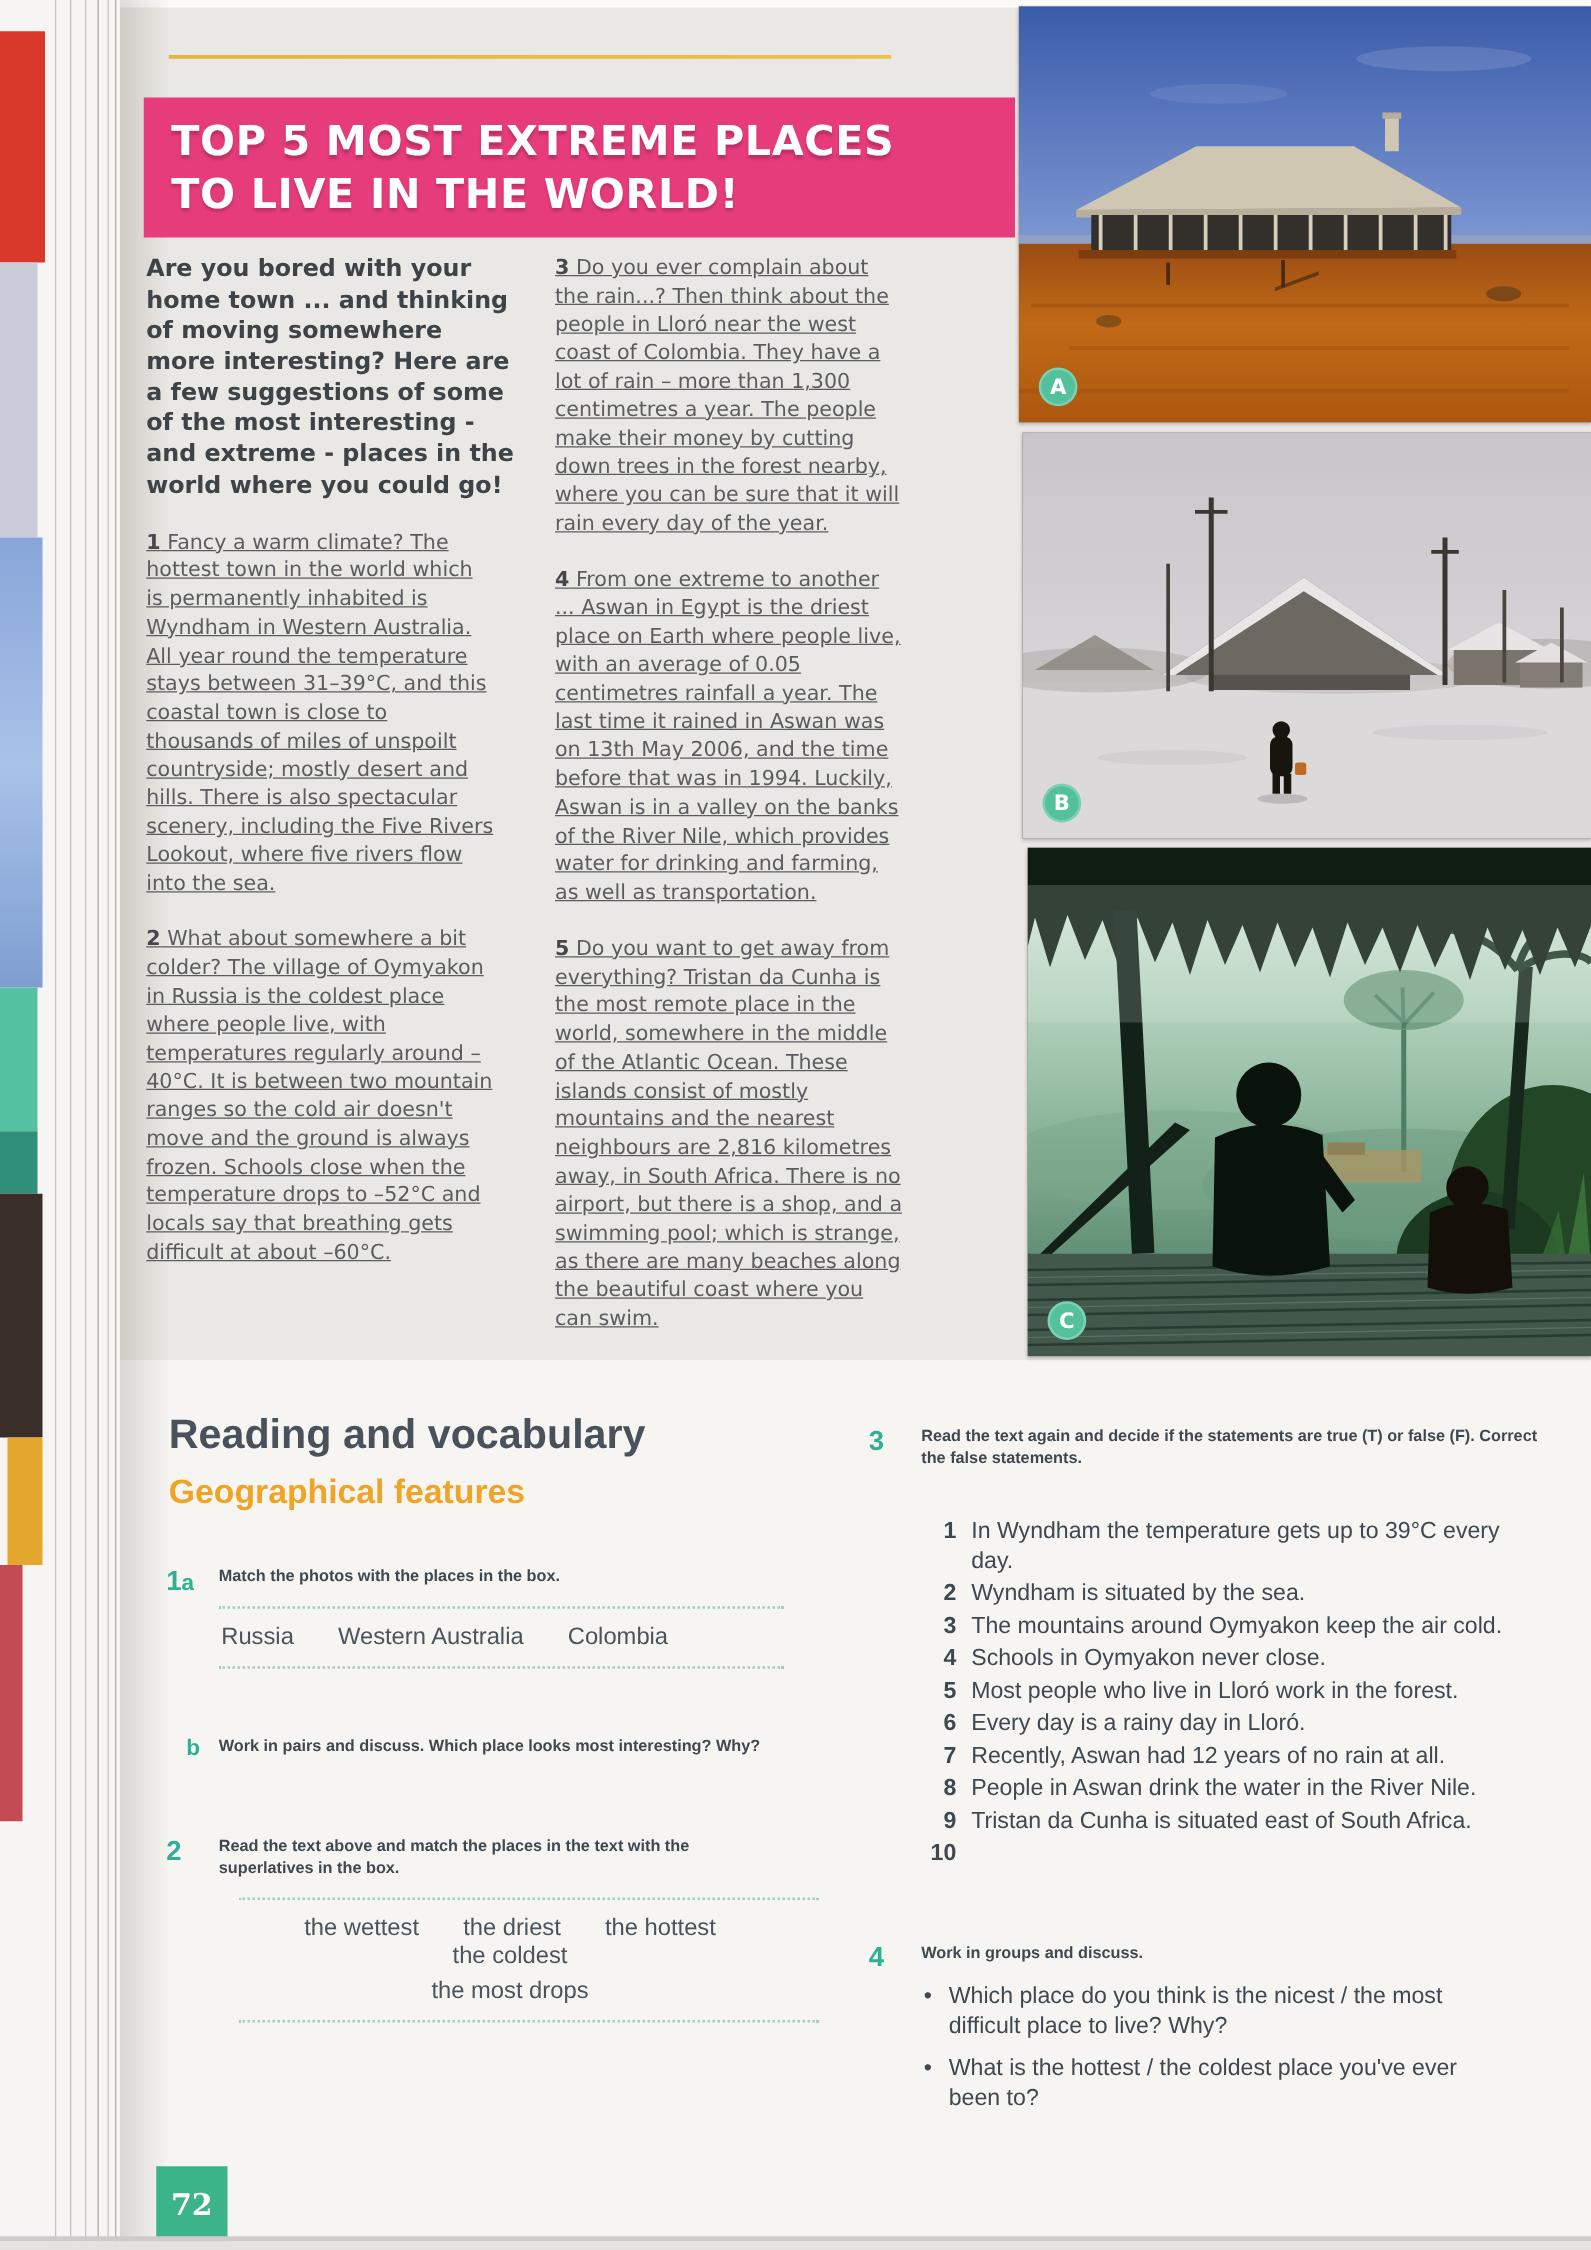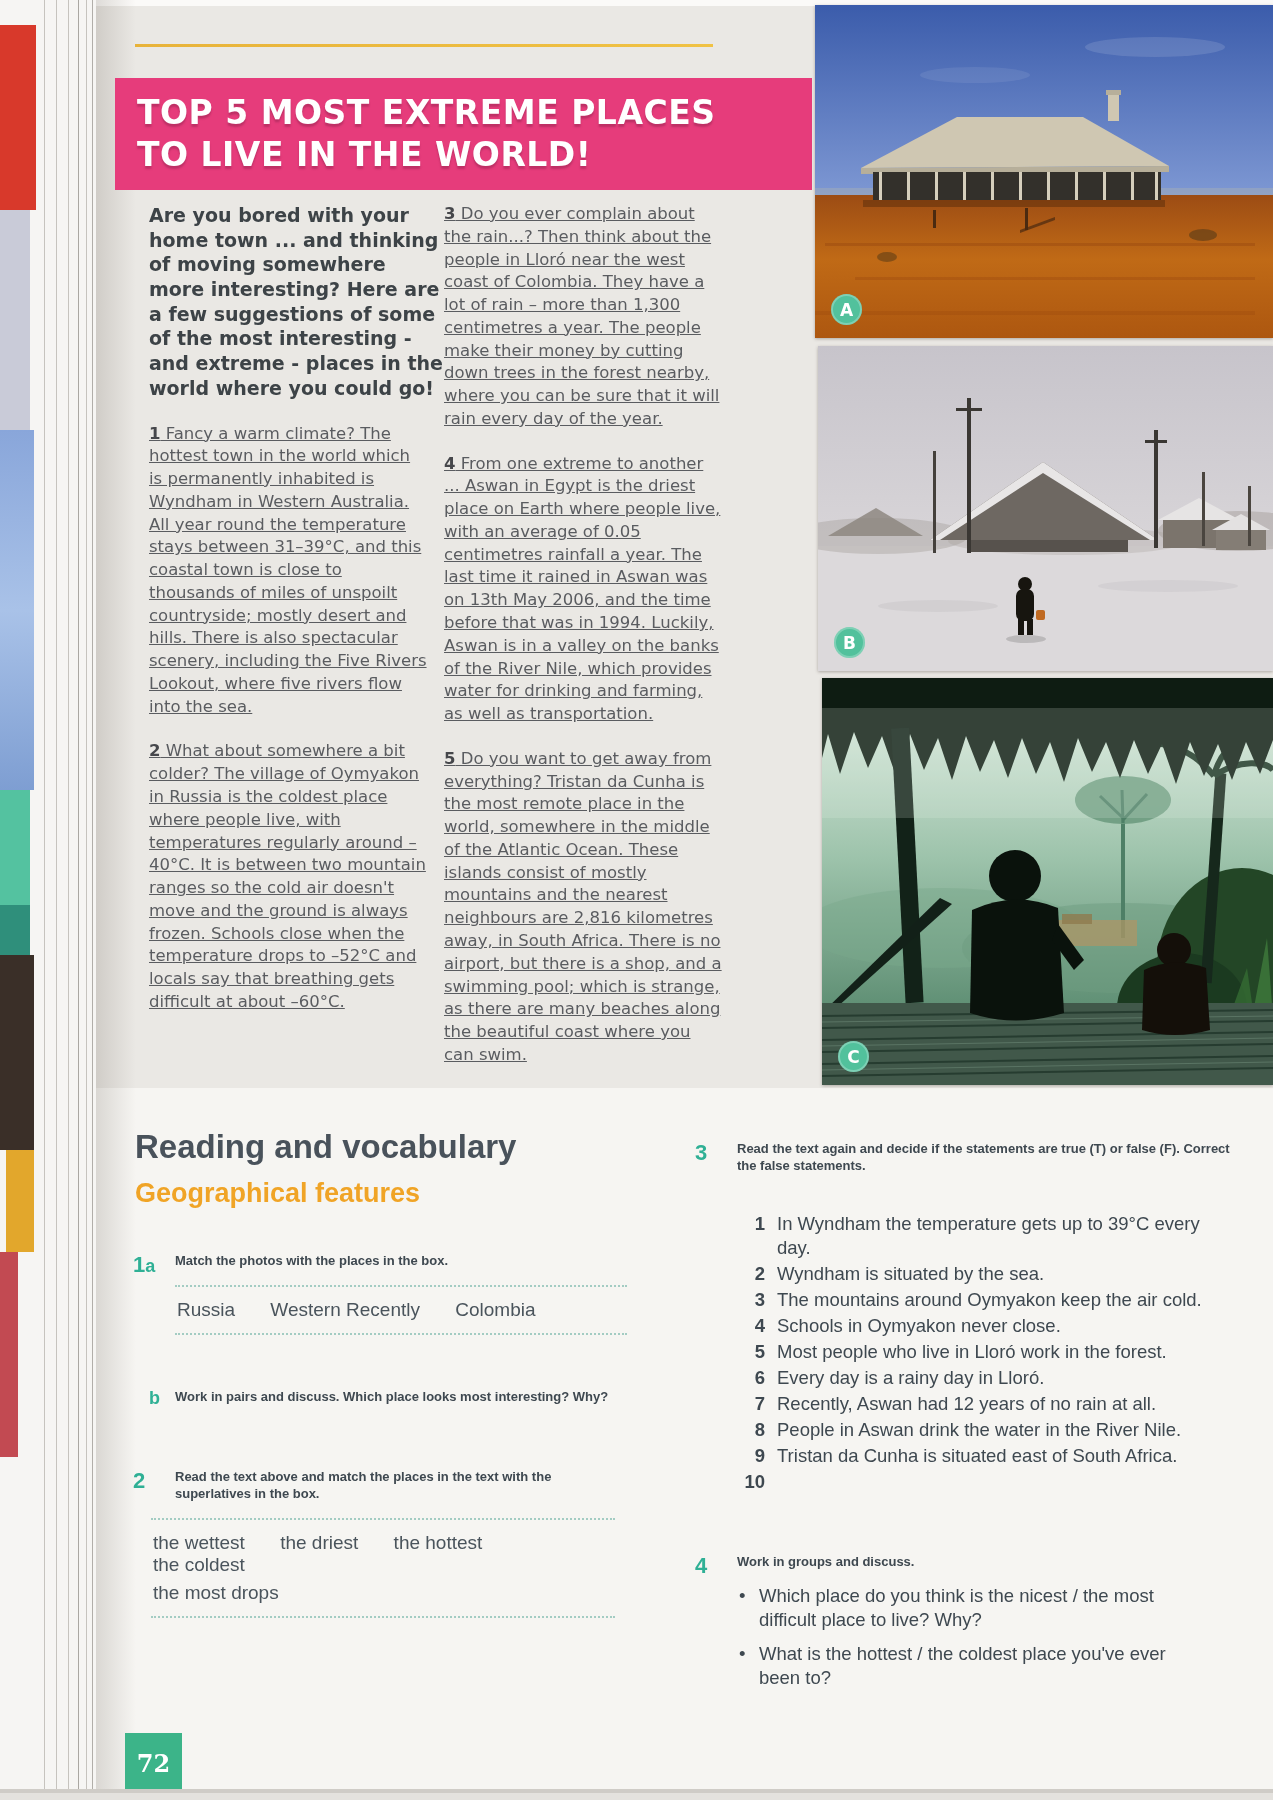--- a/index.html
+++ b/index.html
@@ -18,21 +18,21 @@
   .bottom-edge{position:absolute;left:0;top:1789px;right:0;height:4px;background:#cfccc7;}
   .bottom-under{position:absolute;left:0;top:1793px;right:0;height:7px;background:#e4e2de;}
   
   .yellow-rule{position:absolute;left:135px;top:44px;width:578px;height:3px;
                background:linear-gradient(90deg,#e8b33a,#f0c244);}
   .pink-header{position:absolute;left:115px;top:78px;width:697px;height:112px;background:var(--pink);text-decoration:underline;}
   .article-title{position:absolute;left:22px;top:14px;width:650px;
                  font-family:"DejaVu Sans",sans-serif;font-size:33px;line-height:1.26;font-weight:800;
                  color:#ffffff;letter-spacing:.5px;text-shadow:0 3px 2px rgba(130,30,70,.4);}
   .col{position:absolute;font-family:"DejaVu Sans",sans-serif;color:var(--body);font-size:16.5px;line-height:1.38;}
-  .col1{left:149px;top:203px;width:294px;}
+  .col1{left:117px;top:203px;width:294px;}
   .col2{left:444px;top:203px;width:294px;}
   .intro{font-size:19px;line-height:1.3;font-weight:700;color:#3d4347;margin:0 0 22px 0;}
   .apara{margin:0 16px 22px 0;text-decoration:underline;}
   .apara b{color:#46474b;}
   
   .photo{position:absolute;box-shadow:0 1px 3px rgba(60,50,40,.35);overflow:hidden;background:#888;}
   .photo svg{display:block;}
   .photo-label{position:absolute;left:16px;bottom:13px;width:31px;height:31px;border-radius:50%;
                background:var(--label);color:#fff;font-family:"DejaVu Sans",sans-serif;font-weight:700;
                font-size:17px;display:flex;align-items:center;justify-content:center;
@@ -246,34 +246,34 @@
   </div>
 
   <div class="section-heading">Reading and vocabulary</div>
   <div class="topic-heading">Geographical features</div>
 
   <div class="ex" style="left:133px;top:1252px;width:500px;">
     <span class="ex-num"><span>1</span><span class="ex-sub">a</span></span>
     <div class="ex-text">Match the photos with the places in the box.</div>
     <div class="word-box" style="margin-left:42px;margin-top:16px;width:448px;">
       <span class="w">Russia</span>
-      <span class="w">Western Recently</span>
+      <span class="w">Western Australia</span>
       <span class="w">Colombia</span>
     </div>
   </div>
 
   <div class="ex" style="left:133px;top:1388px;width:500px;">
     <span class="ex-num ex-sub" style="left:16px;">b</span>
     <div class="ex-text" style="width:450px;">Work in pairs and discuss. Which place looks most interesting? Why?</div>
   </div>
 
   <div class="ex" style="left:133px;top:1468px;width:500px;">
     <span class="ex-num">2</span>
     <div class="ex-text" style="width:455px;">Read the text above and match the places in the text with the superlatives in the box.</div>
-    <div class="word-box" style="margin-left:18px;margin-top:16px;width:460px;">
+    <div class="word-box" style="margin-left:58px;margin-top:16px;width:460px;text-align:center;">
       <div>
         <span class="w">the wettest</span>
         <span class="w">the driest</span>
         <span class="w">the hottest</span>
         <span class="w">the coldest</span>
       </div>
       <div class="row2">
         <span class="w">the most drops</span>
       </div>
     </div>

